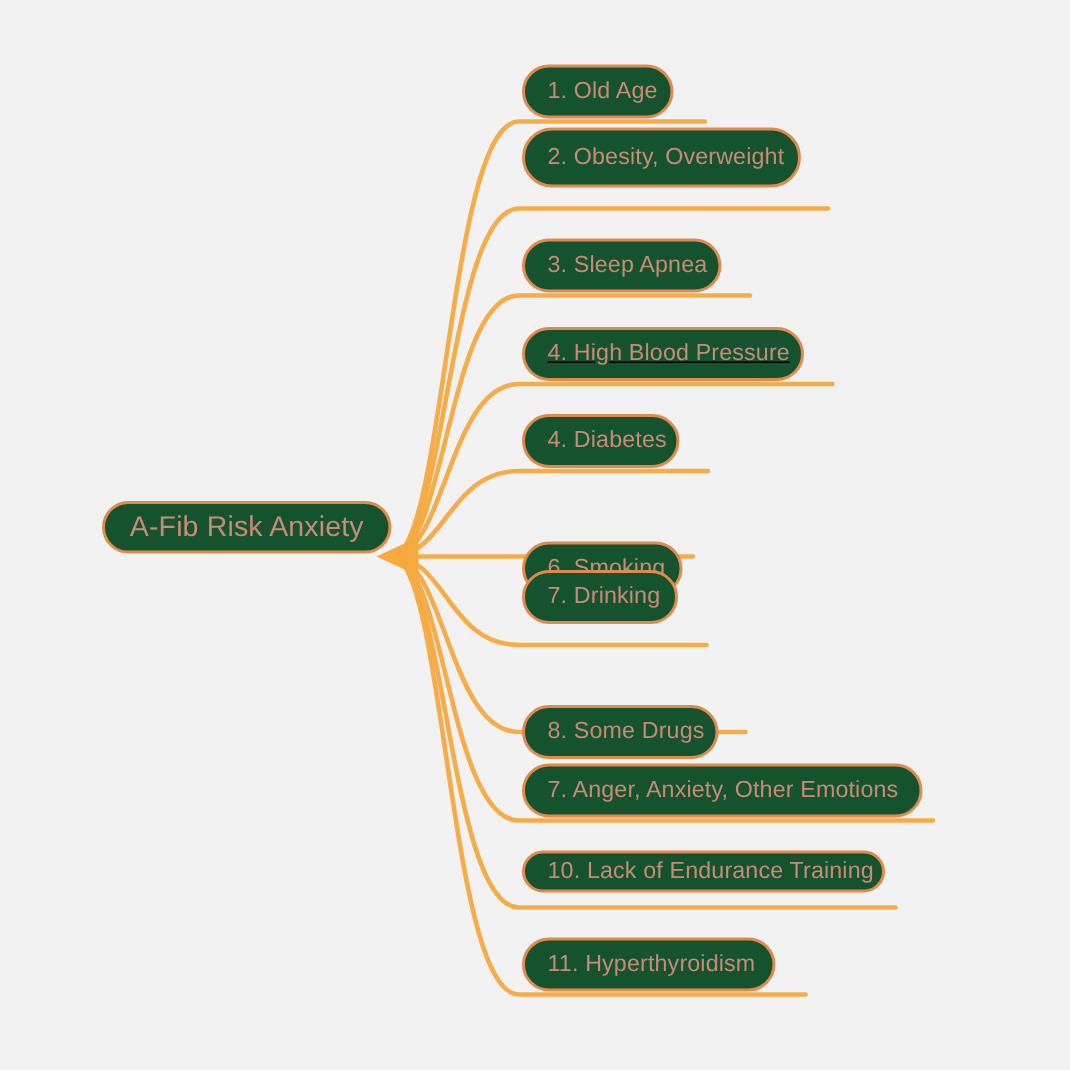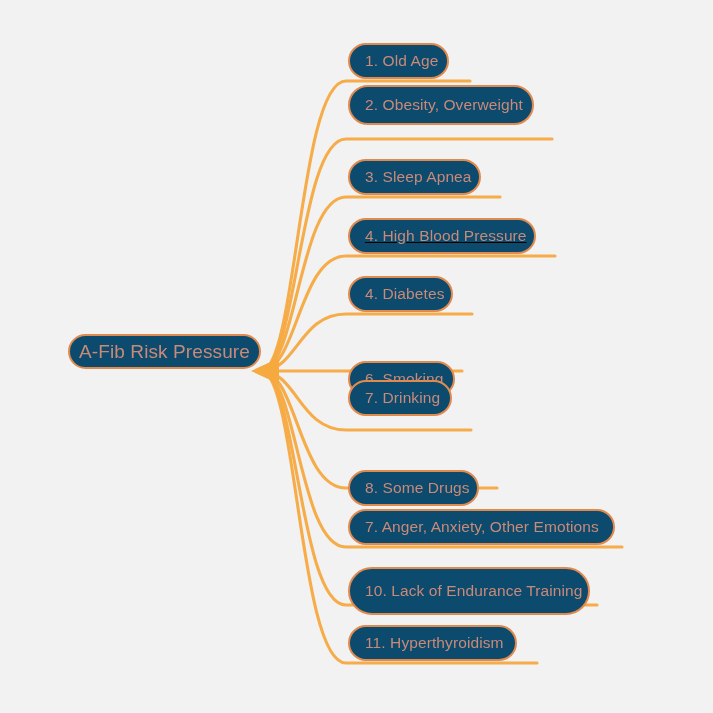--- a/index.html
+++ b/index.html
@@ -24,21 +24,21 @@
     left: 0;
     top: 0;
     width: 713px;
     height: 713px;
   }
   .node {
     position: absolute;
     box-sizing: border-box;
     display: flex;
     align-items: center;
-    background: #0c4a6e;
+    background: #14532d;
     border: 2px solid #e08a4e;
     border-radius: 999px;
     white-space: nowrap;
   }
   .node-label {
     color: #c98a78;
     letter-spacing: 0.1px;
   }
   .node-root {
     border-width: 2px;
@@ -66,21 +66,21 @@
       <path d="M 263 371 L 462 371" fill="none" stroke="#f5a93f" stroke-width="3.1" stroke-linecap="round" stroke-linejoin="round" opacity="0.95"></path>
       <path d="M 263 371 C 297 373.36, 300 430, 346 430 L 471 430" fill="none" stroke="#f5a93f" stroke-width="3.1" stroke-linecap="round" stroke-linejoin="round" opacity="0.95"></path>
       <path d="M 263 371 C 297 375.68, 300 488, 346 488 L 497 488" fill="none" stroke="#f5a93f" stroke-width="3.1" stroke-linecap="round" stroke-linejoin="round" opacity="0.95"></path>
       <path d="M 263 371 C 297 378.04, 300 547, 346 547 L 622 547" fill="none" stroke="#f5a93f" stroke-width="3.1" stroke-linecap="round" stroke-linejoin="round" opacity="0.95"></path>
       <path d="M 263 371 C 297 380.36, 300 605, 346 605 L 597 605" fill="none" stroke="#f5a93f" stroke-width="3.1" stroke-linecap="round" stroke-linejoin="round" opacity="0.95"></path>
       <path d="M 263 371 C 297 382.68, 300 663, 346 663 L 537 663" fill="none" stroke="#f5a93f" stroke-width="3.1" stroke-linecap="round" stroke-linejoin="round" opacity="0.95"></path>
       <path d="M 251 371 L 279 358 L 279 384 Z" fill="#f5a93f"></path>
     </svg>
 
   <div class="node node-root" id="root-node" style="left: 68px; top: 334px; width: 193px; height: 35px; justify-content: center;">
-    <span class="node-label">A-Fib Risk Pressure</span>
+    <span class="node-label">A-Fib Risk Anxiety</span>
   </div>
 
   <div id="branch-nodes">
       <div class="node node-branch" style="left: 348px; top: 43px; width: 101px; height: 36px; padding-left: 15px;">
         <span class="node-label">1. Old Age</span>
       </div>
       <div class="node node-branch" style="left: 348px; top: 85px; width: 186px; height: 40px; padding-left: 15px;">
         <span class="node-label">2. Obesity, Overweight</span>
       </div>
       <div class="node node-branch" style="left: 348px; top: 159px; width: 133px; height: 36px; padding-left: 15px;">
@@ -97,21 +97,21 @@
       </div>
       <div class="node node-branch" style="left: 348px; top: 380px; width: 104px; height: 36px; padding-left: 15px;">
         <span class="node-label">7. Drinking</span>
       </div>
       <div class="node node-branch" style="left: 348px; top: 470px; width: 131px; height: 36px; padding-left: 15px;">
         <span class="node-label">8. Some Drugs</span>
       </div>
       <div class="node node-branch" style="left: 348px; top: 509px; width: 267px; height: 36px; padding-left: 15px;">
         <span class="node-label">7. Anger, Anxiety, Other Emotions</span>
       </div>
-      <div class="node node-branch" style="left: 348px; top: 567px; width: 242px; height: 48px; padding-left: 15px;">
+      <div class="node node-branch" style="left: 348px; top: 567px; width: 242px; height: 28px; padding-left: 15px;">
         <span class="node-label">10. Lack of Endurance Training</span>
       </div>
       <div class="node node-branch" style="left: 348px; top: 625px; width: 169px; height: 36px; padding-left: 15px;">
         <span class="node-label">11. Hyperthyroidism</span>
       </div>
     </div>
 
 </div>
 
 </body></html>

